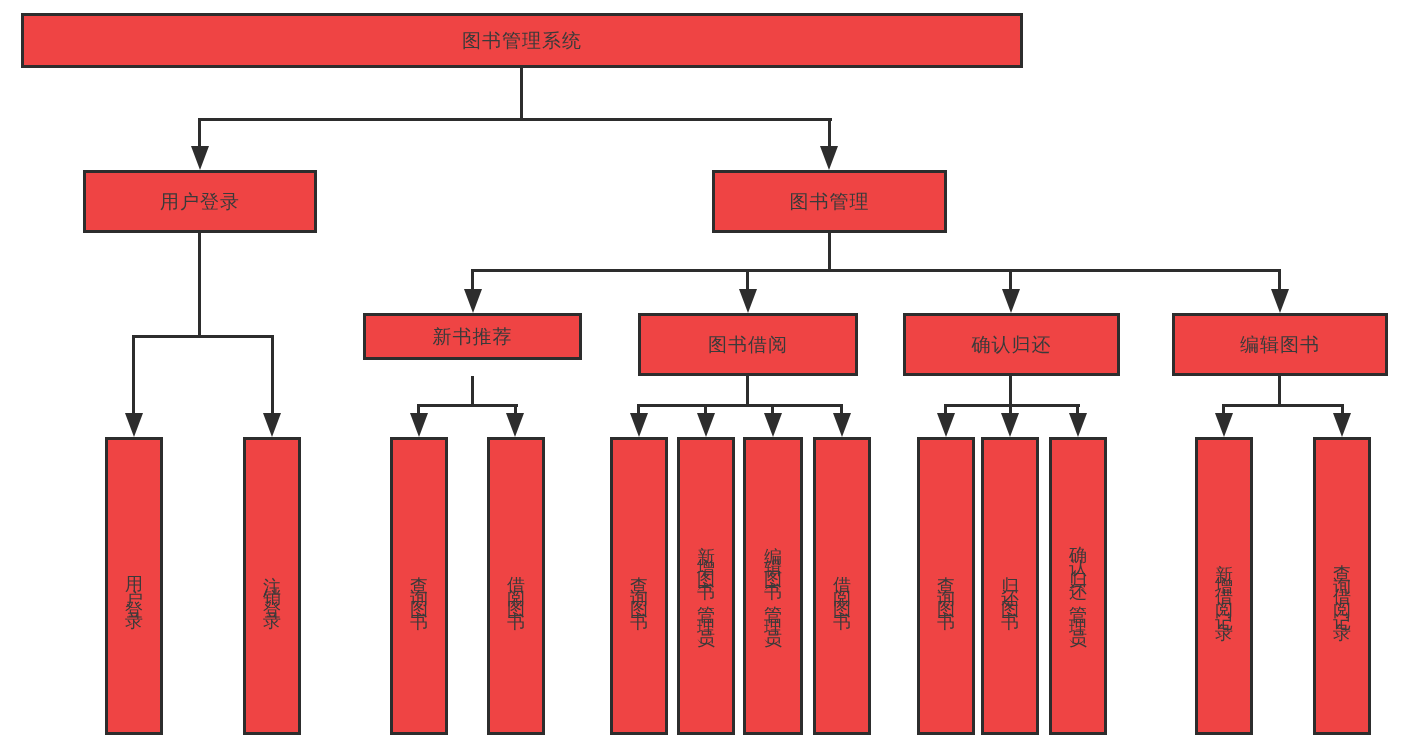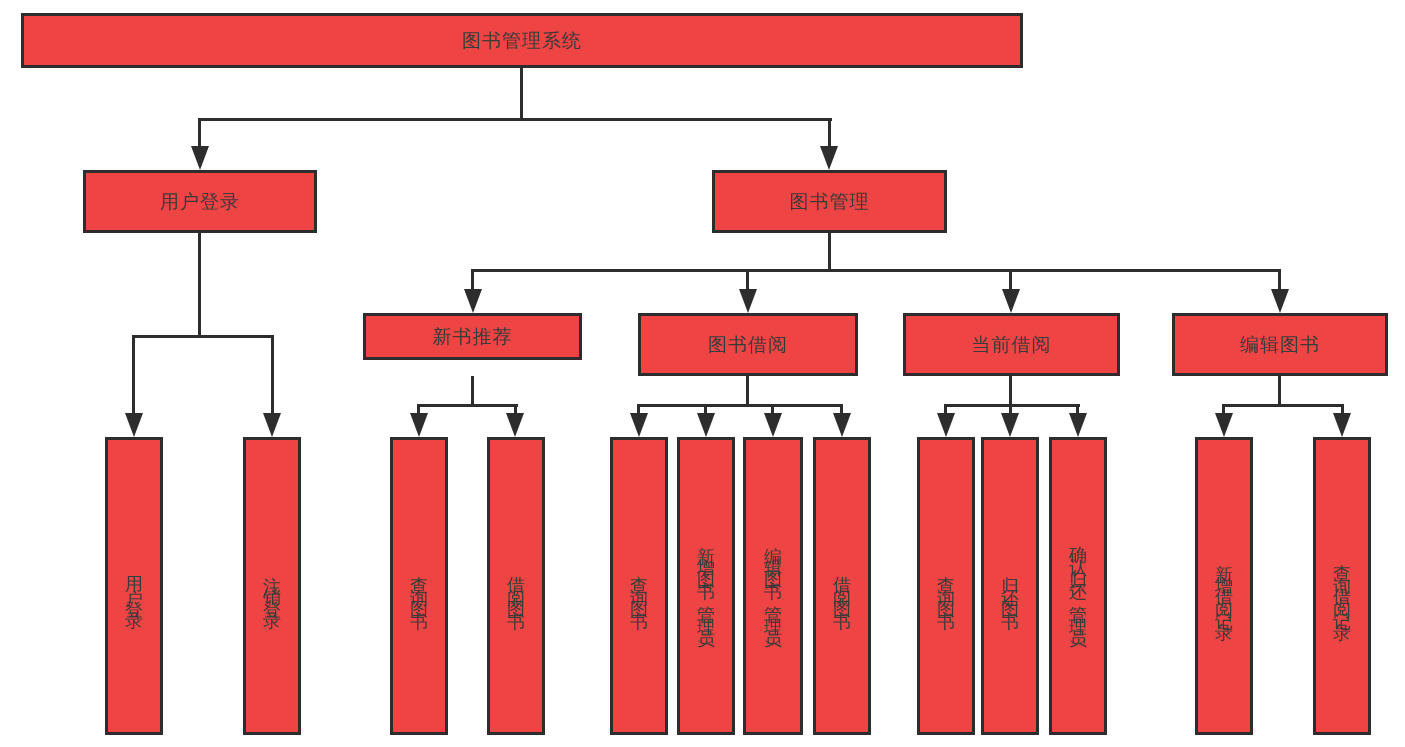--- a/index.html
+++ b/index.html
@@ -46,21 +46,21 @@
 
 <div class="canvas">
 
   <div class="node h" style="left:21px;top:13px;width:1002px;height:55px">图书管理系统</div>
 
   <div class="node h" style="left:83px;top:170px;width:234px;height:63px">用户登录</div>
   <div class="node h" style="left:712px;top:170px;width:235px;height:63px">图书管理</div>
 
   <div class="node h" style="left:363px;top:313px;width:219px;height:47px">新书推荐</div>
   <div class="node h" style="left:638px;top:313px;width:220px;height:63px">图书借阅</div>
-  <div class="node h" style="left:903px;top:313px;width:217px;height:63px">当前借阅</div>
+  <div class="node h" style="left:903px;top:313px;width:217px;height:63px">确认归还</div>
   <div class="node h" style="left:1172px;top:313px;width:216px;height:63px">编辑图书</div>
 
   <div class="node v" style="left:105px;top:437px;width:58px;height:298px">
     <span class="vtext">用户登录</span>
     </div>
   <div class="node v" style="left:243px;top:437px;width:58px;height:298px">
     <span class="vtext">注销登录</span>
     </div>
 
   <div class="node v" style="left:390px;top:437px;width:58px;height:298px">

